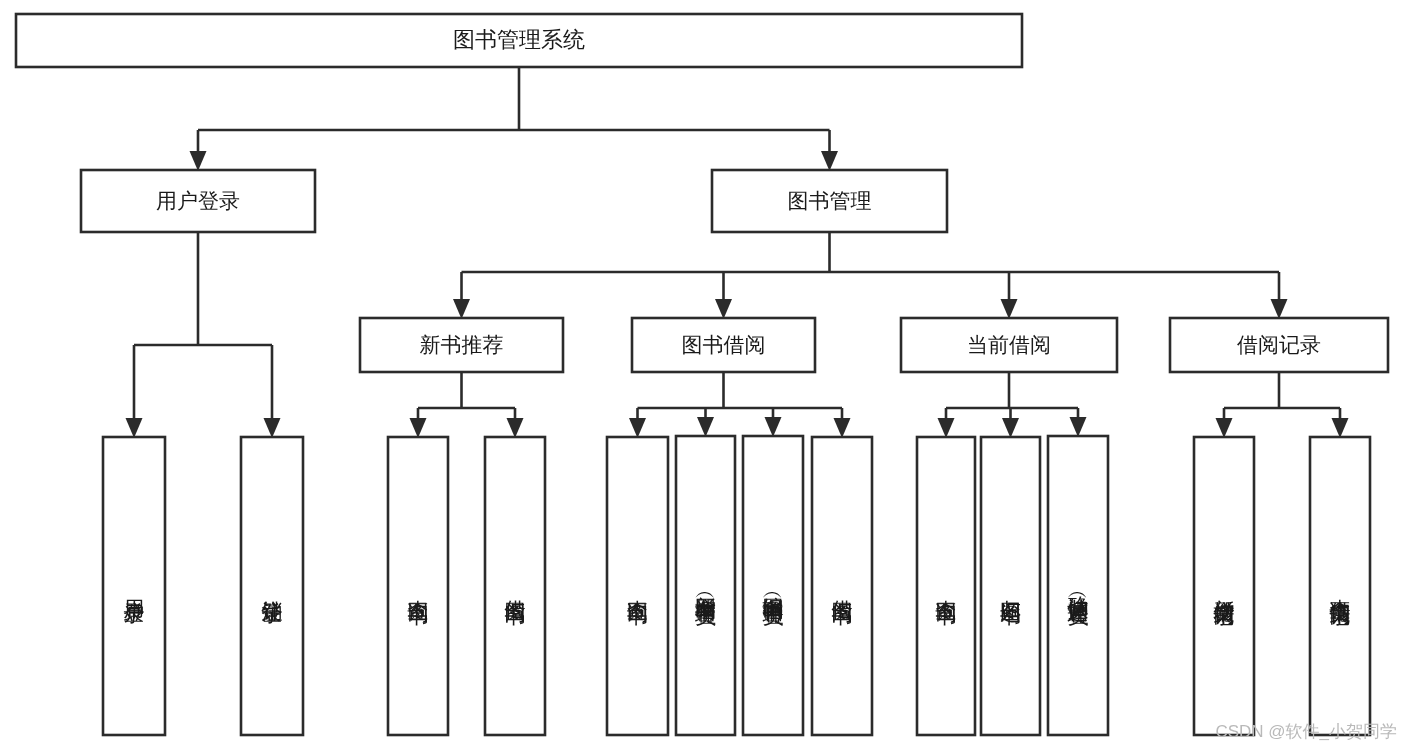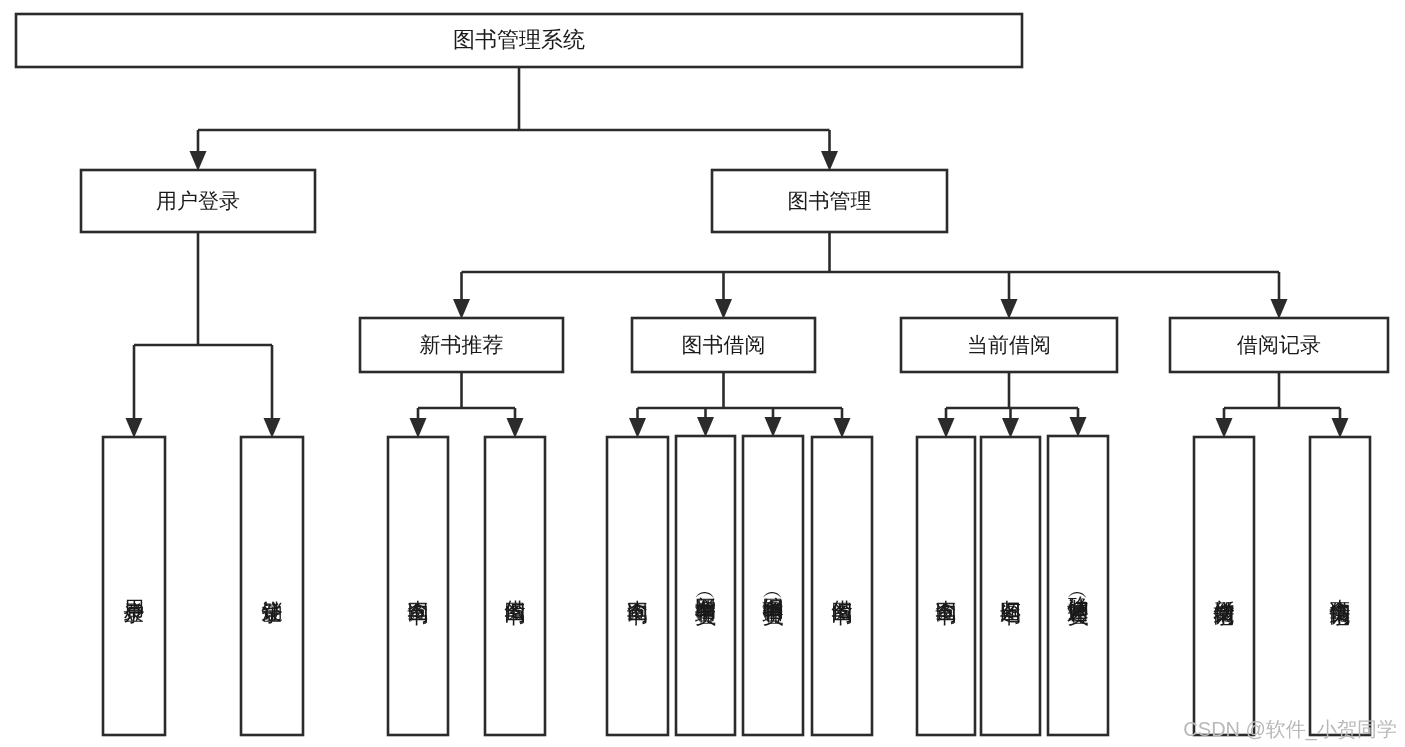--- a/index.html
+++ b/index.html
@@ -72,21 +72,21 @@
     color: #1a1a1a;
     letter-spacing: 1.5px;
     white-space: nowrap;
     text-align: center;
   }
   .watermark {
     position: absolute;
     right: 8px;
     bottom: 4px;
     font-family: "Liberation Sans", sans-serif;
-    font-size: 20px;
+    font-size: 17px;
     color: #b9b9b9;
     white-space: nowrap;
     pointer-events: none;
   }
 </style>
 </head>
 <body>
 
 <div id="diagram-root">
 

